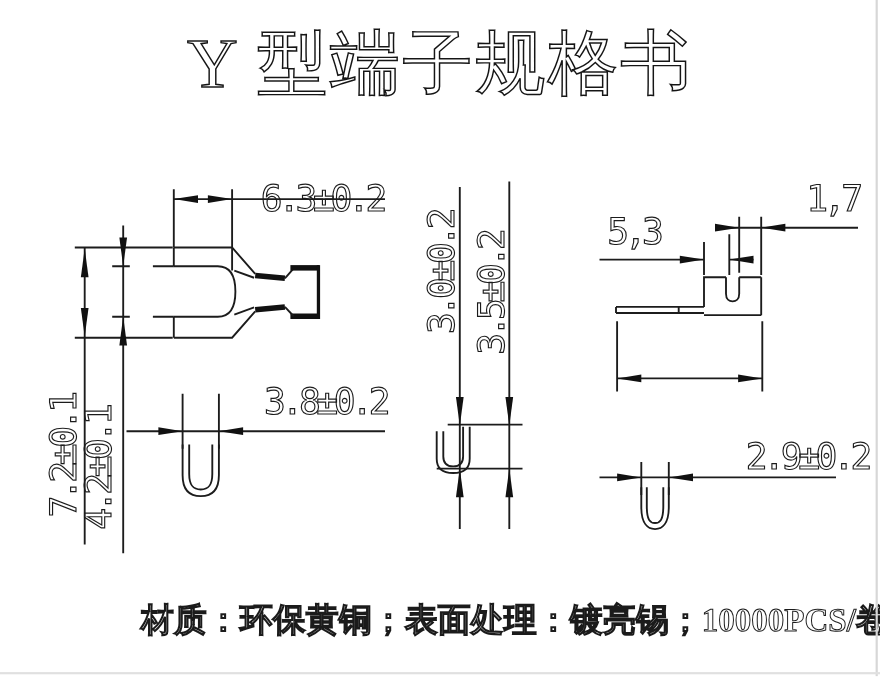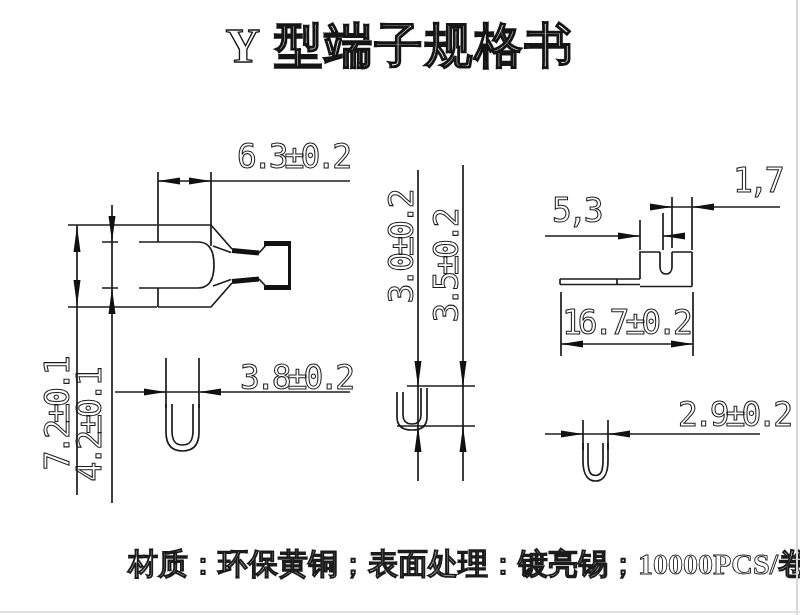--- a/index.html
+++ b/index.html
@@ -7,21 +7,21 @@
         font-family:"DejaVu Sans Mono",monospace;}
   
   .edge-r{position:absolute;top:0;right:2px;width:2px;height:100%;background:#d7d7d7;}
   .edge-b{position:absolute;left:0;bottom:2px;width:100%;height:2px;background:#e0e0e0;}
 
   
   .cad{color:transparent;-webkit-text-stroke:1.05px #1b1b1b;white-space:nowrap;}
   @supports not (-webkit-text-stroke:1px #000){.cad{color:#1b1b1b;}}
 
   .title{position:absolute;top:14px;left:0;width:100%;text-align:center;margin:0;
-         font-family:"Liberation Serif","DejaVu Serif",serif;font-size:48px;font-weight:700;
+         font-family:"Liberation Serif","DejaVu Serif",serif;font-size:64px;font-weight:400;
          letter-spacing:2px;-webkit-text-stroke:1.35px #151515;}
   .footer{position:absolute;left:128px;top:544px;
           font-family:"Liberation Serif","DejaVu Serif",serif;font-size:30px;font-weight:600;
           -webkit-text-stroke:0.9px #1b1b1b;}
 
   .dim{position:absolute;font-size:33px;letter-spacing:-4px;line-height:1;}
   .dim.rot{width:180px;height:36px;display:flex;align-items:center;justify-content:center;
            transform:rotate(-90deg);}
   svg{position:absolute;left:0;top:0;}
   .ln{fill:none;stroke:#1c1c1c;stroke-width:1.7px;stroke-linecap:butt;}
@@ -118,37 +118,36 @@
       <path class="ln" d="M545,434 H760"></path>
       <polygon class="arr" points="583,434 561,430.5 561,437.5"></polygon>
       <polygon class="arr" points="608,434 630,430.5 630,437.5"></polygon>
       <path class="ln" d="M583,443 V461 C583,476 589,481 595.5,481 C602,481 608,476 608,461 V443"></path>
       <path class="ln" d="M588,443 V460 C588,473 591,475.5 595.5,475.5 C600,475.5 603,473 603,460 V443"></path>
     </g>
   </svg>
 
   <h1 class="title cad">Y 型端子规格书</h1>
 
-  <div class="dim cad" style="left:237px;top:140px;">6.3±0.2</div>
+  <div class="dim cad" style="left:237px;top:164px;">6.3±0.2</div>
 
   <div class="dim rot cad" style="left:-33px;top:397px;">7.2±0.1</div>
 
   <div class="dim rot cad" style="left:-1px;top:408px;">4.2±0.1</div>
 
-  <div class="dim cad" style="left:240px;top:361px;">3.8±0.2</div>
+  <div class="dim cad" style="left:240px;top:348px;">3.8±0.2</div>
 
   <div class="dim rot cad" style="left:311px;top:230px;">3.0±0.2</div>
 
   <div class="dim rot cad" style="left:356px;top:249px;">3.5±0.2</div>
 
   <div class="dim cad" style="left:552px;top:194px;">5,3</div>
 
   <div class="dim cad" style="left:733px;top:164px;">1,7</div>
 
-  <div class="dim cad" style="left:562px;top:306px;">16.7±0.2</div>
 
   <div class="dim cad" style="left:646px;top:398px;margin-left:32px;">2.9±0.2</div>
 
   <div class="footer cad">材质：环保黄铜；表面处理：镀亮锡；10000PCS/卷</div>
 
   <div class="edge-r"></div>
   <div class="edge-b"></div>
 </div>
 
 </body></html>

